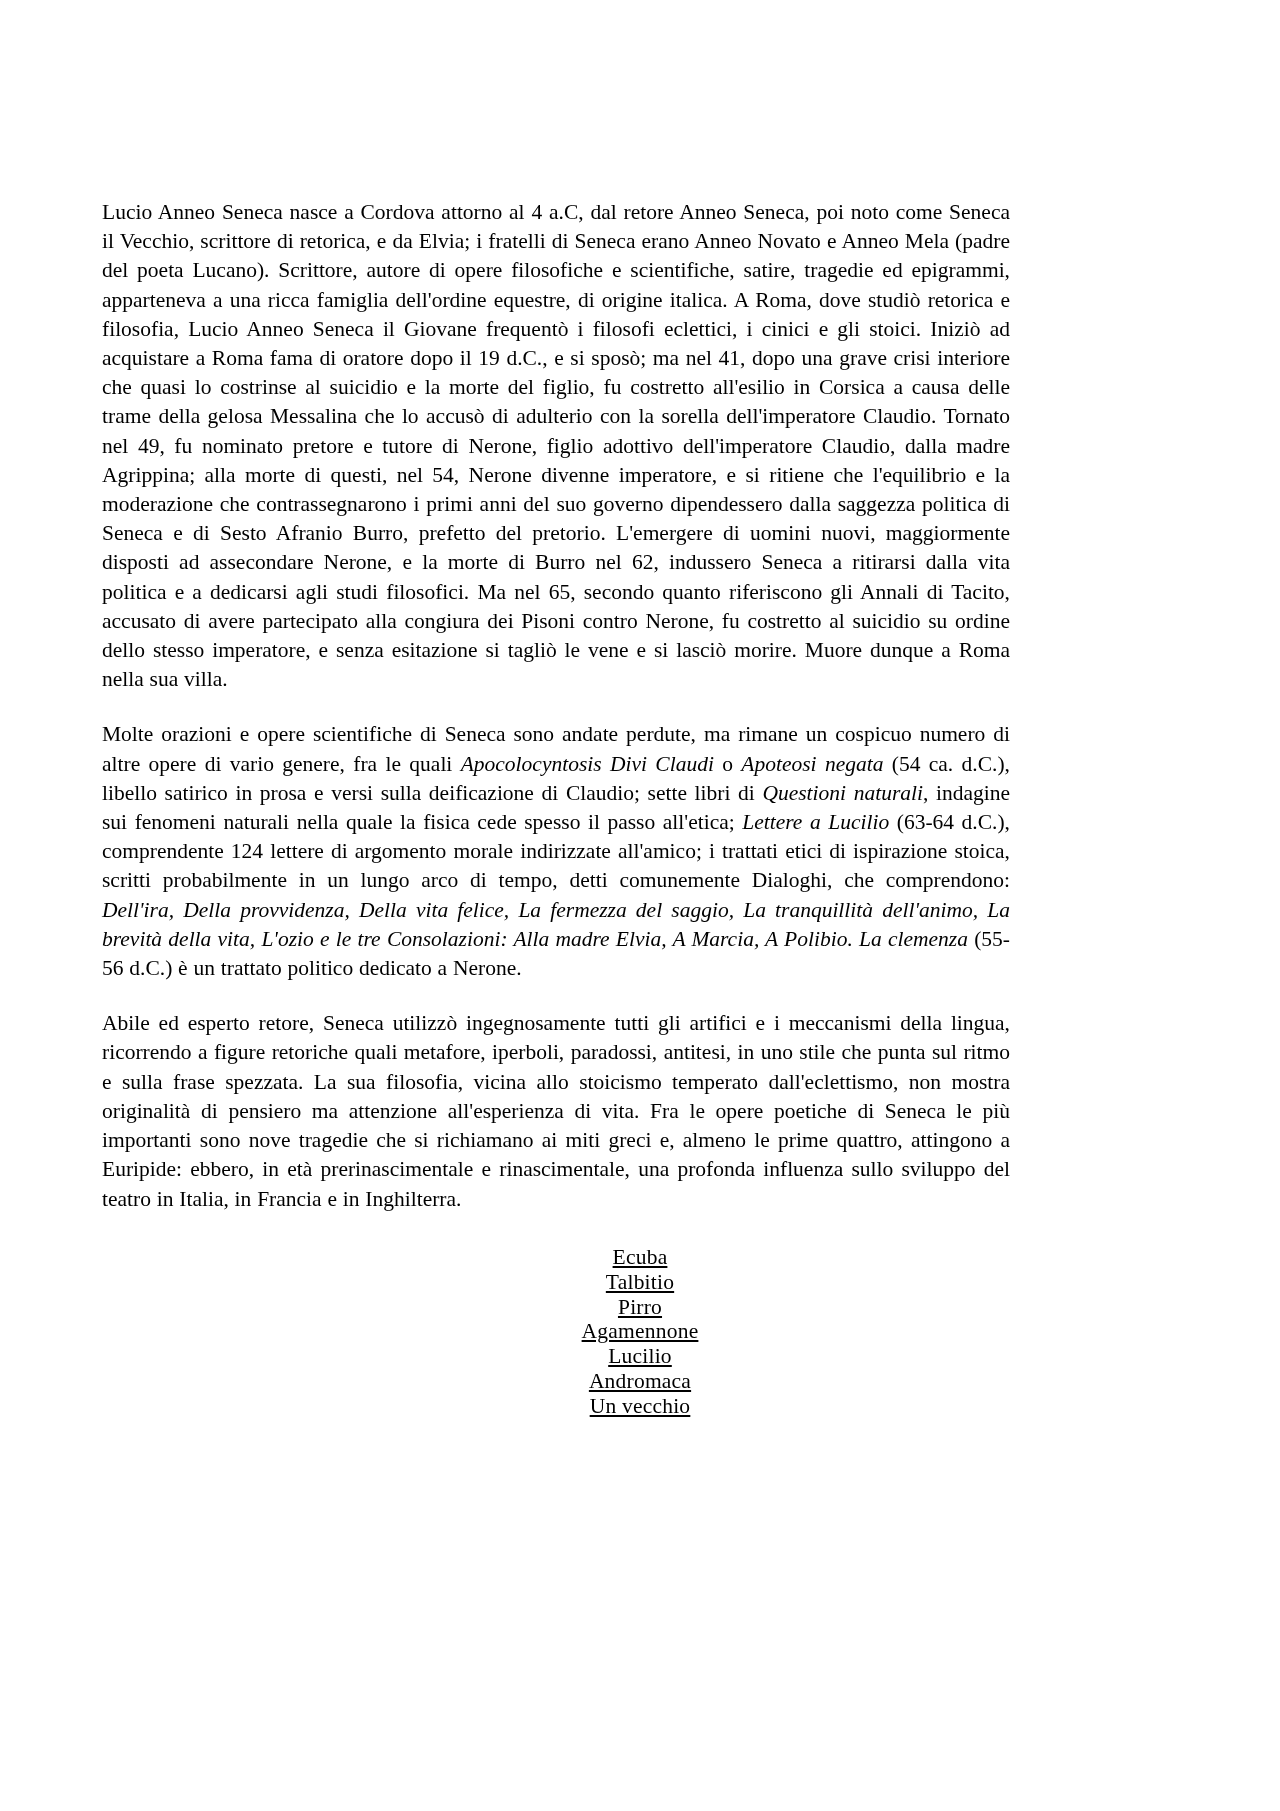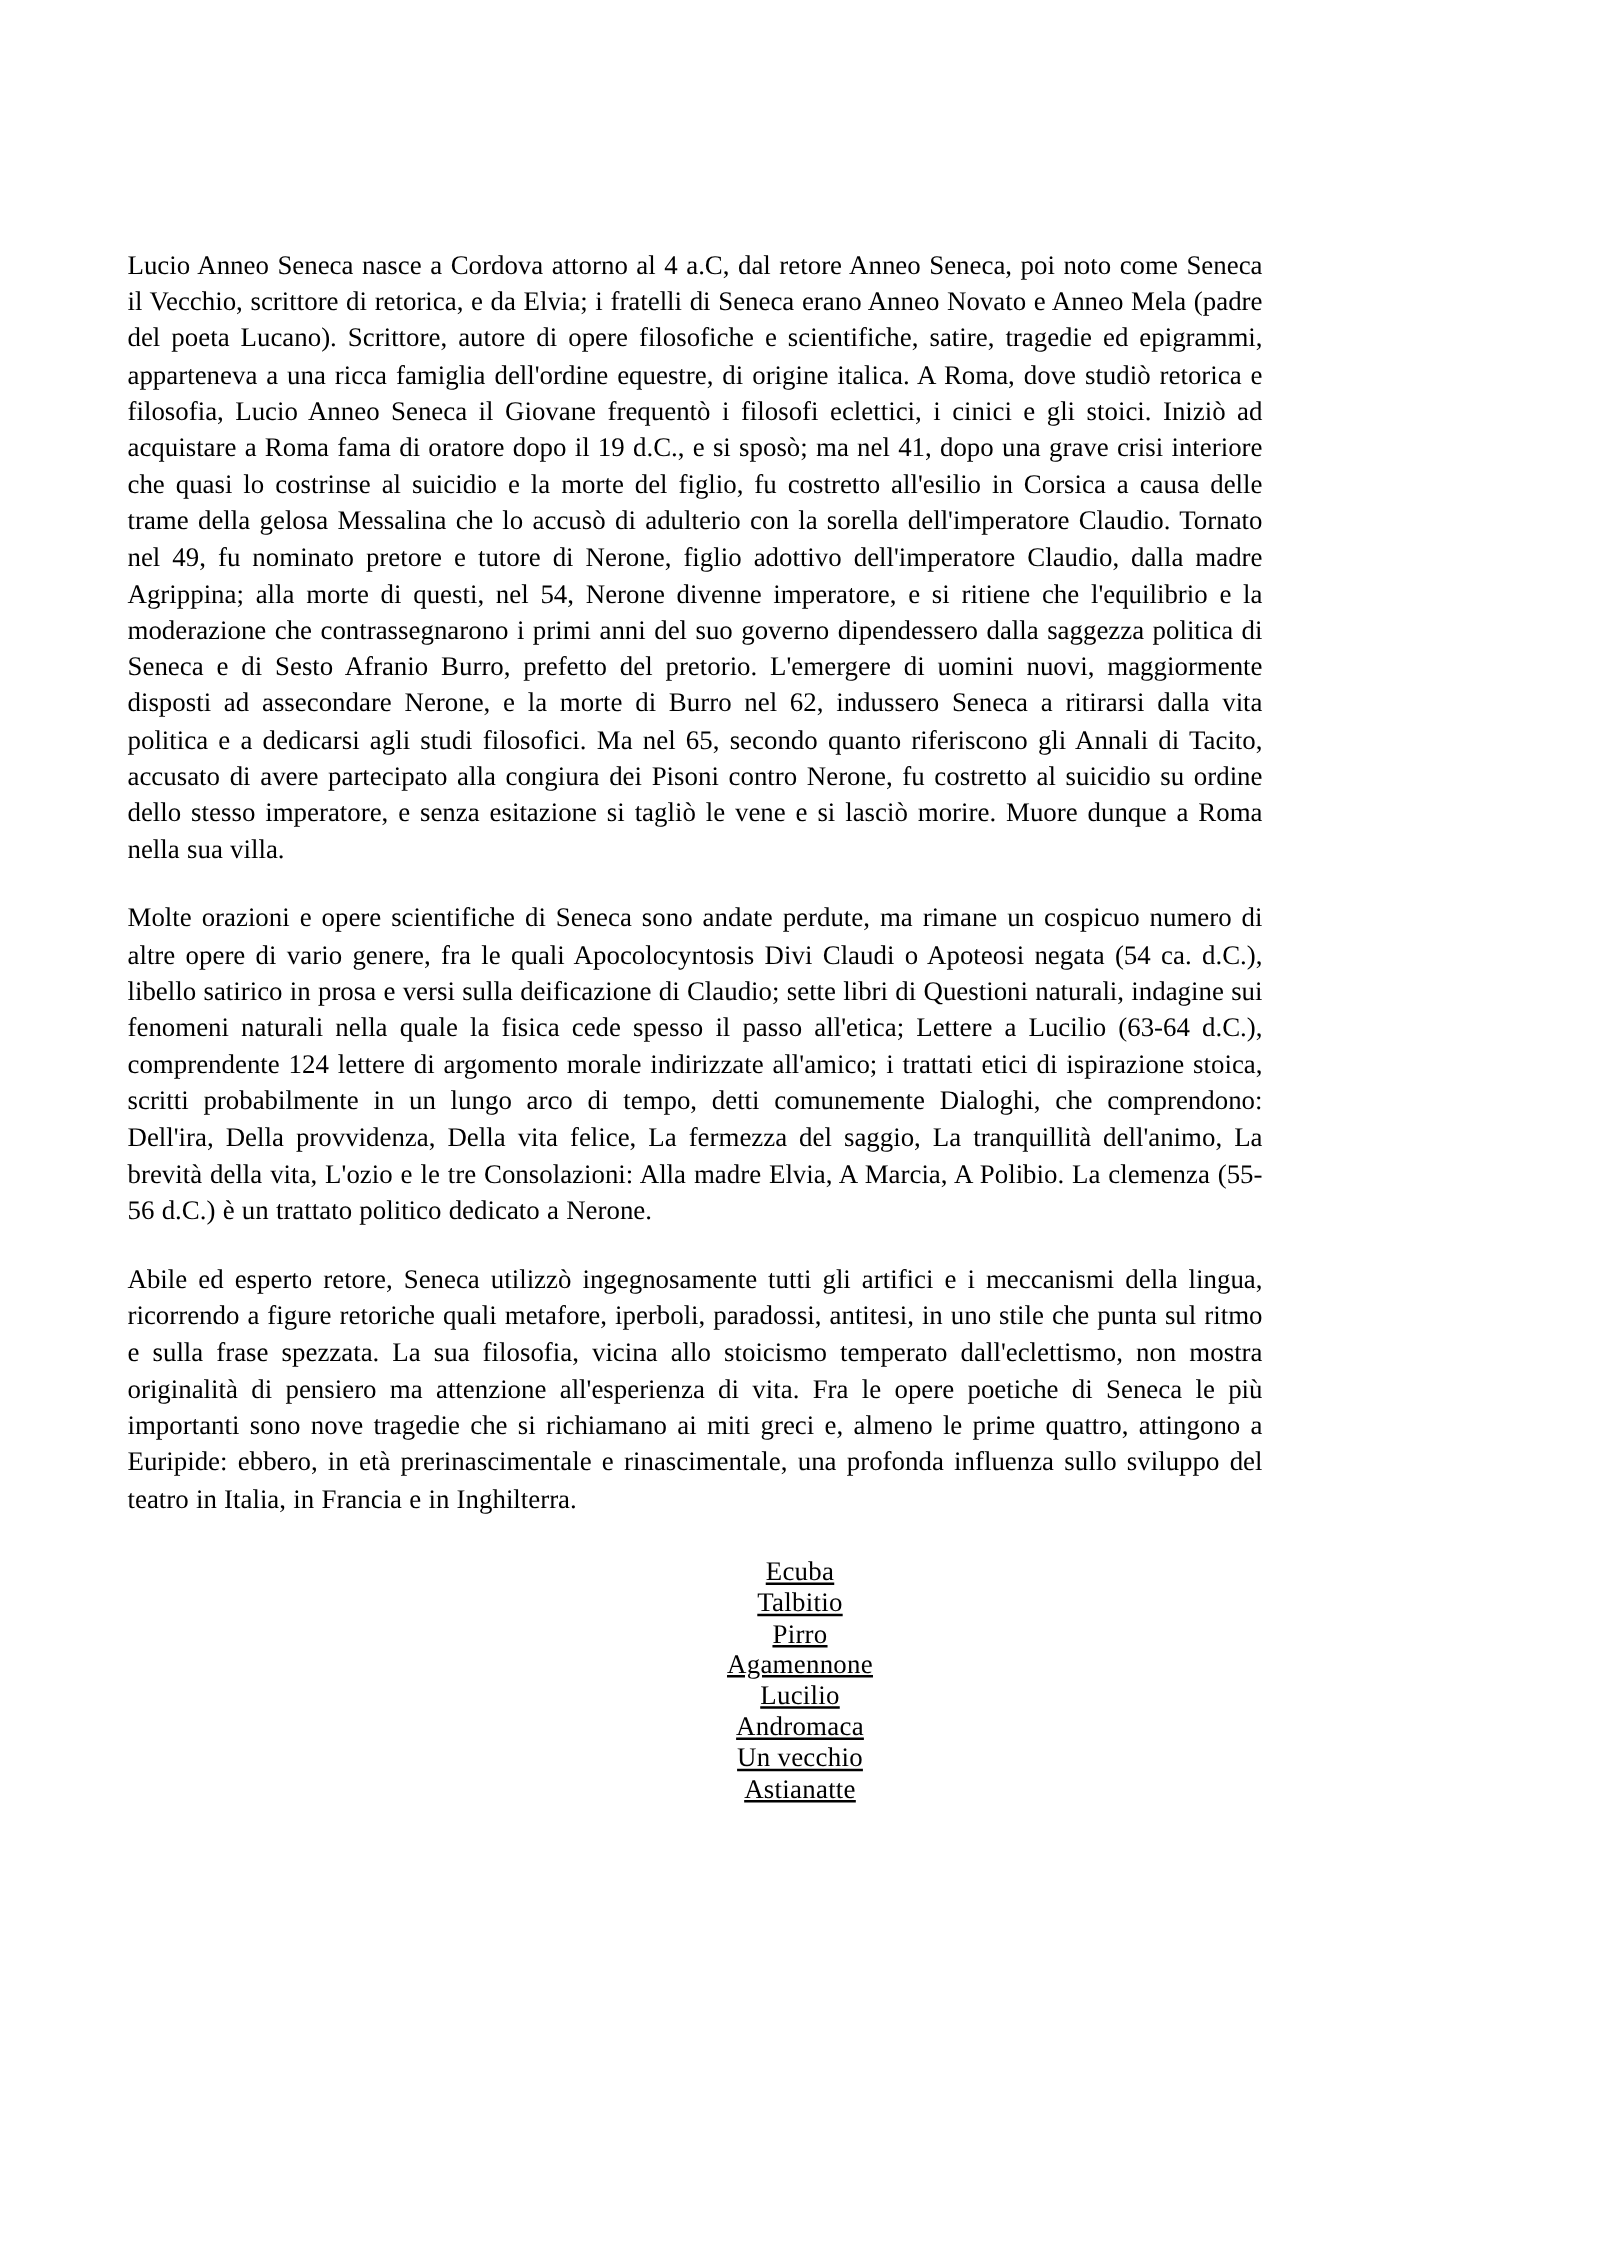--- a/index.html
+++ b/index.html
@@ -33,20 +33,21 @@
     text-align: justify;
     text-justify: inter-word;
     -webkit-hyphens: none;
     hyphens: none;
     word-spacing: 0.02em;
   }
   p.body-par:last-child {
     margin-bottom: 0;
   }
   .it {
+    font-style: italic;
   }
   .char-list {
     position: absolute;
     left: 0;
     right: 0;
     top: 1245px;
     text-align: center;
   }
   .char-list div {
     font-size: 21.5px;
@@ -68,16 +69,15 @@
   </div>
 
   <div class="char-list">
       <div>Ecuba</div>
       <div>Talbitio</div>
       <div>Pirro</div>
       <div>Agamennone</div>
       <div>Lucilio</div>
       <div>Andromaca</div>
       <div>Un vecchio</div>
-      <div>Astianatte</div>
     </div>
 
 </div>
 
 </body></html>

